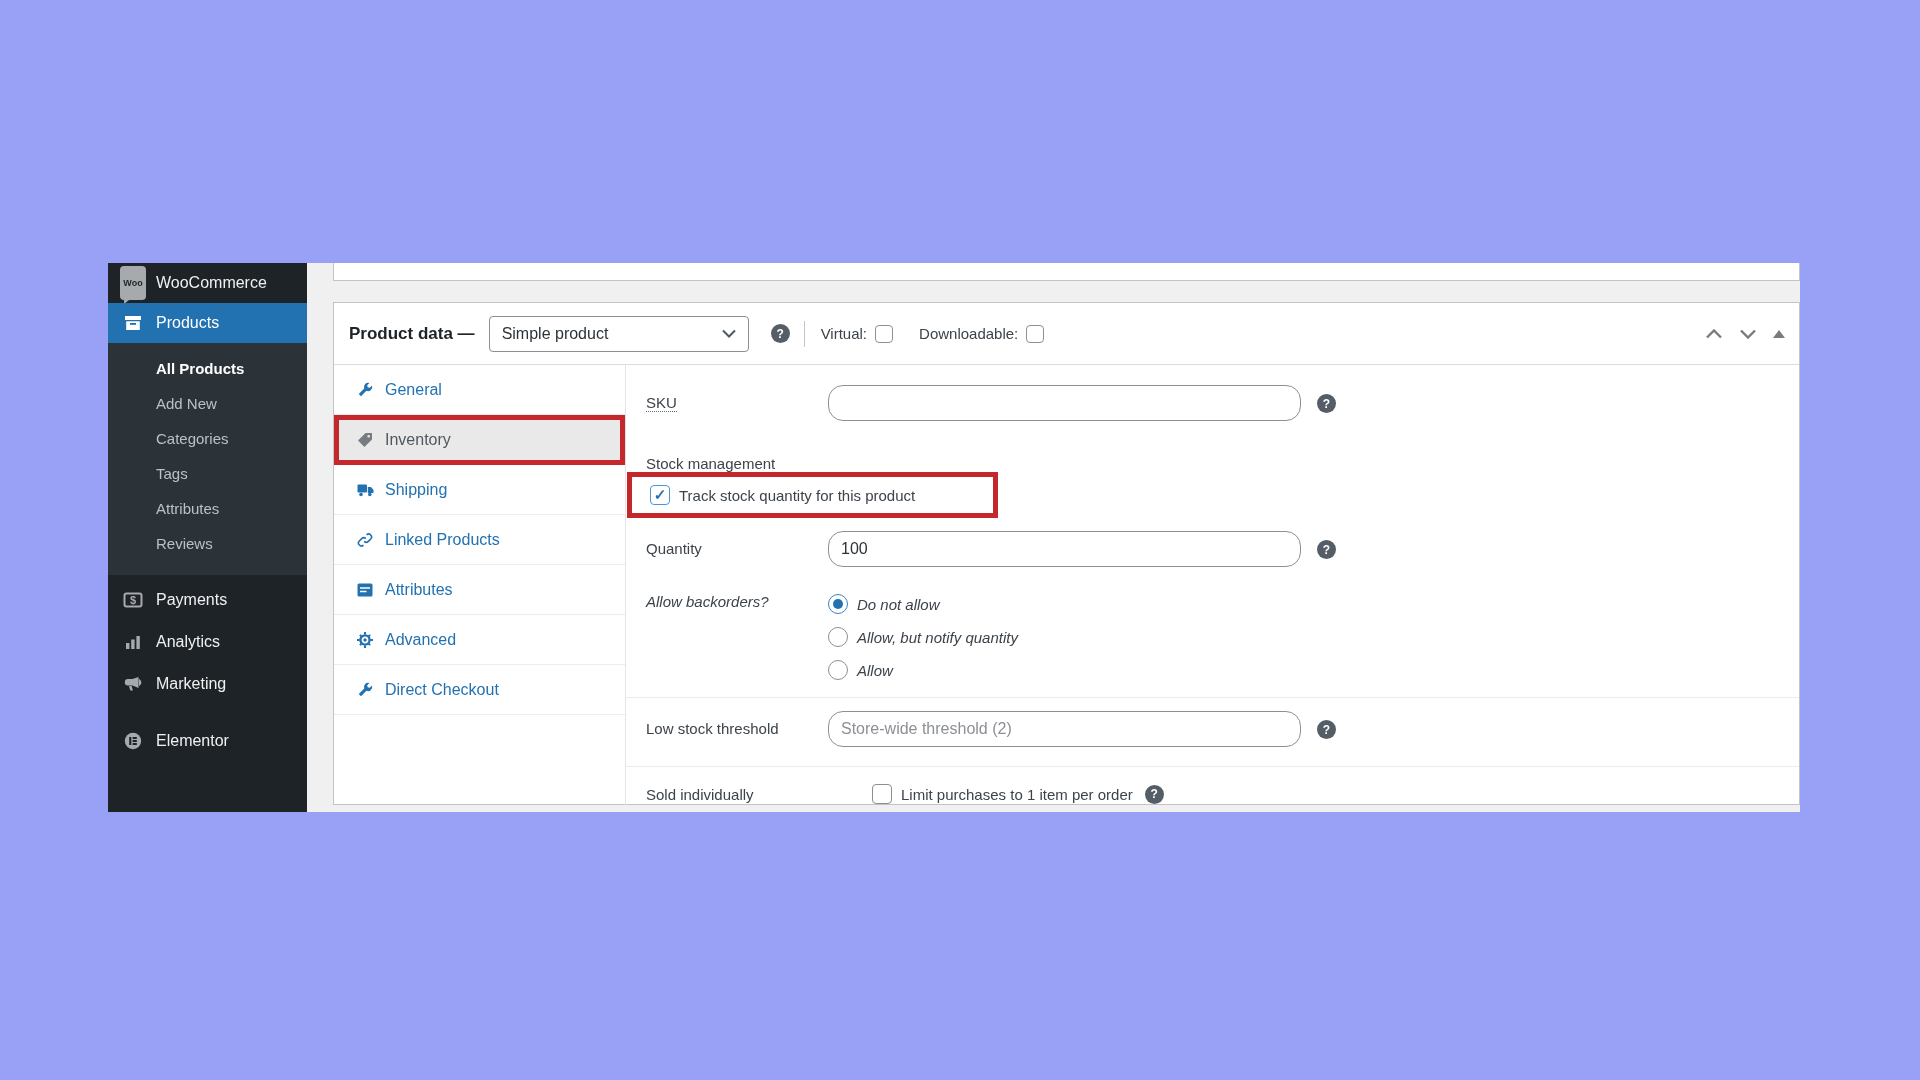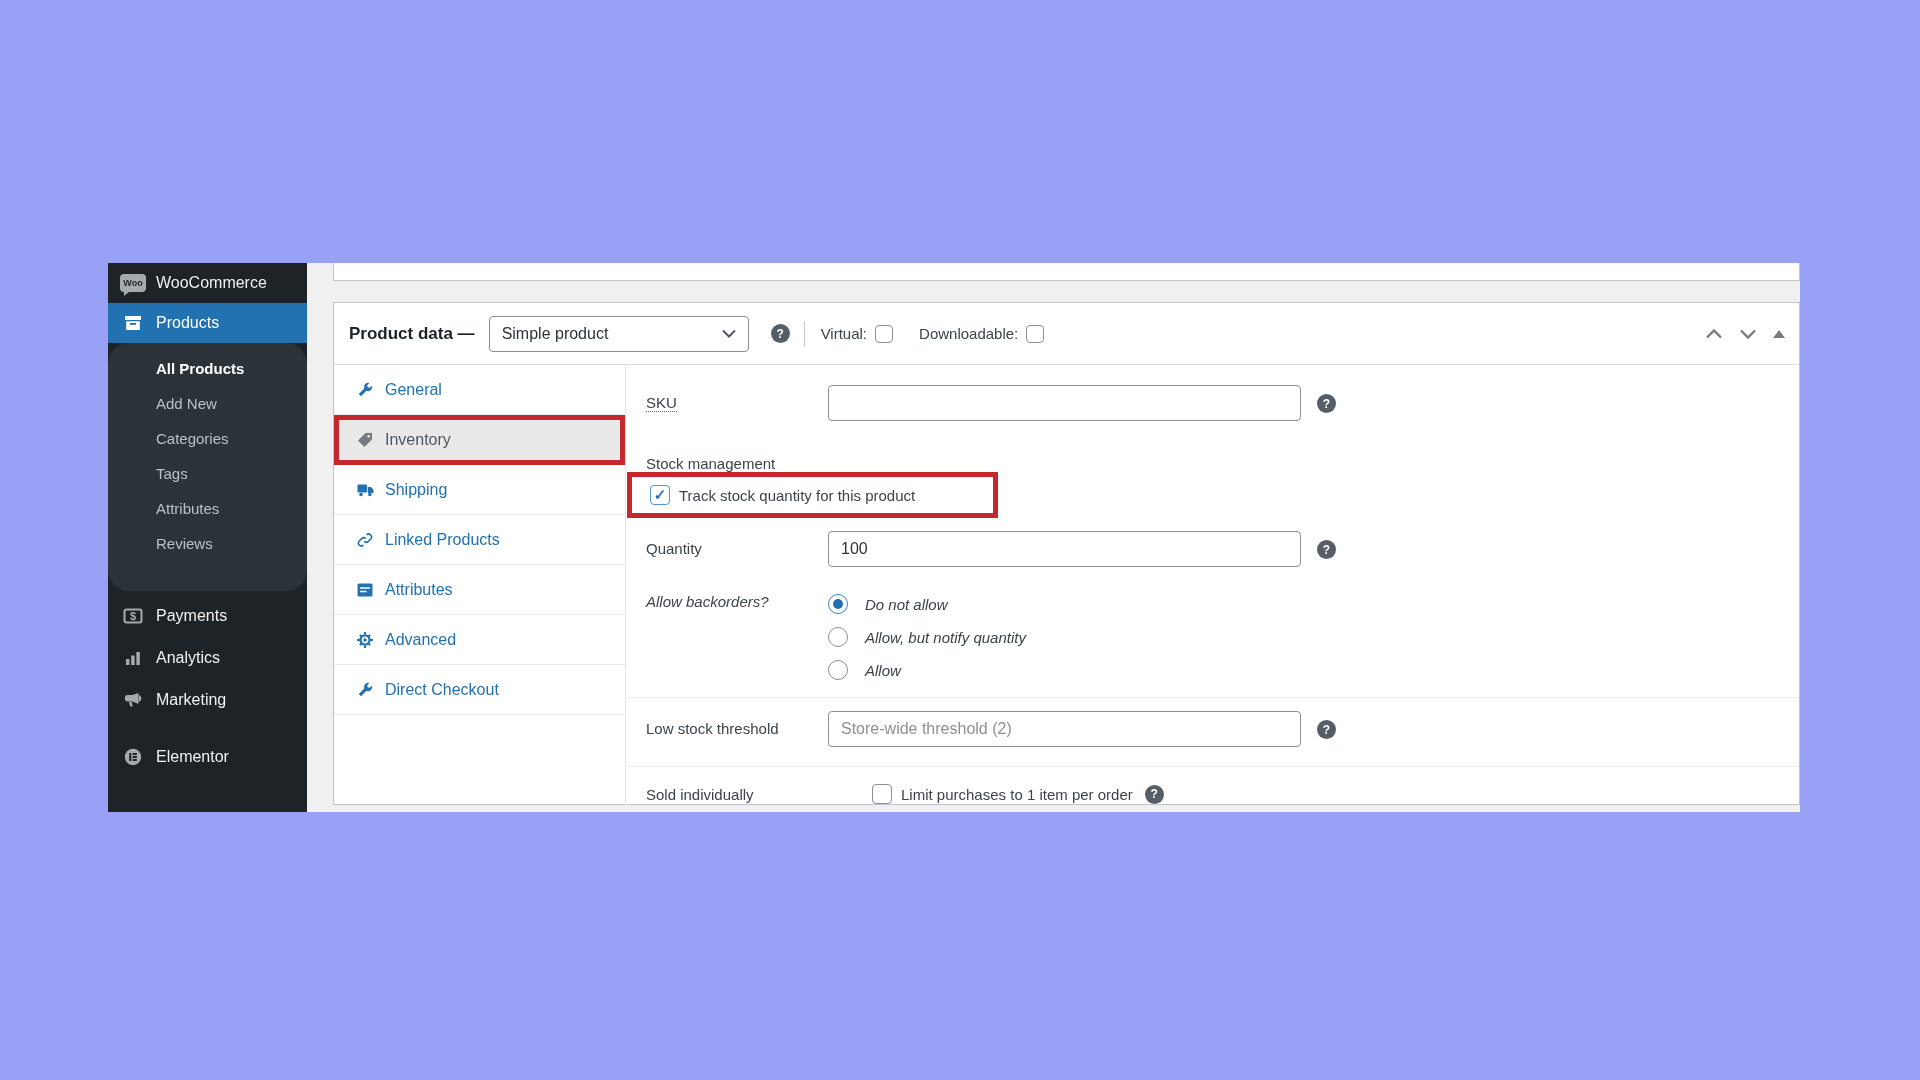--- a/index.html
+++ b/index.html
@@ -5,29 +5,29 @@
   * { margin:0; padding:0; box-sizing:border-box; }
   html,body { width:1920px; height:1080px; overflow:hidden; }
   body { background:#98a1f6; font-family:"Liberation Sans", sans-serif; }
 
   .shot { position:absolute; left:108px; top:263px; width:1692px; height:549px; }
 
   
   .sidebar { position:absolute; left:0; top:0; width:199px; height:549px; background:#1d2327; color:#f0f0f1; }
   .side-item { display:flex; align-items:center; height:40px; padding-left:12px; font-size:16px; cursor:pointer; }
   .side-item .ico { width:26px; display:flex; justify-content:center; margin-right:10px; color:#a7aaad; flex-shrink:0; }
-  .woo-badge { width:28px; height:18px; background:#a7aaad; border-radius:4px; color:#1d2327; font-size:9px; font-weight:bold;
+  .woo-badge { width:28px; height:34px; background:#a7aaad; border-radius:4px; color:#1d2327; font-size:9px; font-weight:bold;
                display:flex; align-items:center; justify-content:center; position:relative; }
   .woo-badge::after { content:""; position:absolute; left:4px; bottom:-4px; border-left:5px solid #a7aaad;
                border-bottom:4px solid transparent; }
   .products-item { background:#2271b1; color:#fff; position:relative; }
   .products-item .ico { color:#fff; }
   .products-item::after { content:""; position:absolute; right:-9px; top:50%; margin-top:-10px;
                border-left:9px solid #2271b1; border-top:10px solid transparent; border-bottom:10px solid transparent; }
-  .submenu { background:#2c3338; padding:8px 0 30px 0;border-radius:21px; }
+  .submenu { background:#2c3338; padding:8px 0 14px 0; }
   .submenu .sub-item { display:flex; align-items:center; height:35px; padding-left:48px; font-size:15px; color:#bcc0c4; cursor:pointer; }
   .submenu .sub-item.current { color:#fff; font-weight:bold; }
   .main-group { margin-top:4px; }
   .main-item { height:42px; }
   .gap-before { margin-top:15px; }
 
   
   .content { position:absolute; left:199px; top:0; width:1493px; height:549px; background:#f0f0f1; }
   .prev-strip { position:absolute; left:26px; top:0; width:1467px; height:18px; background:#fff;
                 border:1px solid #c3c4c7; border-top:none; }
@@ -57,36 +57,36 @@
   .tab { height:50px; display:flex; align-items:center; padding-left:22px; border-bottom:1px solid #ececec;
          font-size:16px; color:#2271b1; cursor:pointer; }
   .tab .t-ico { width:18px; display:flex; justify-content:center; margin-right:11px; color:#2271b1; flex-shrink:0; }
   .tab.active { background:#e9e9e9; color:#50575e; border:5px solid #c5282c; padding-left:17px; }
   .tab.active .t-ico { color:#787c82; }
 
   .form-col { flex:1; position:relative; }
   .row { display:flex; align-items:flex-start; padding-left:20px; }
   .row-label { width:182px; flex-shrink:0; font-size:15px; color:#3c434a; padding-top:9px; }
   .row-label .dotted { border-bottom:1px dotted #646970; cursor:help; }
-  .txt-input { width:473px; height:36px; border:1px solid #8c8f94; border-radius:4px; padding:0 12px;
+  .txt-input { width:473px; height:36px; border:1px solid #8c8f94; border-radius:15px; padding:0 12px;
                font-size:16px; color:#2c3338; font-family:"Liberation Sans", sans-serif; }
   .txt-input::placeholder { color:#8c8f94; opacity:1; }
   .row-help { margin-left:16px; margin-top:9px; }
 
   .row-sku { margin-top:20px; }
   .row-stock { margin-top:17px;flex-direction:column; }
   .red-box { display:inline-flex; align-items:center; border:5px solid #c5282c; padding:8px 78px 8px 18px; margin-left:-19px; background:#fff; }
   .cbx-checked { width:20px; height:20px; border:1px solid #4f94d4; border-radius:4px; background:#fff; color:#2271b1;
                  display:inline-flex; align-items:center; justify-content:center; font-size:15px; font-weight:bold; cursor:pointer; flex-shrink:0; }
   .cbx-checked::after { content:"\2713"; }
   .cbx-label { font-size:15px; color:#3c434a; margin-left:9px; }
   .row-qty { margin-top:13px; }
   .row-back { margin-top:25px;font-style:italic; }
   .radio-list { display:flex; flex-direction:column; gap:13px; padding-top:2px; }
-  .radio-opt { display:flex; align-items:center; cursor:pointer;gap:8px; }
+  .radio-opt { display:flex; align-items:center; cursor:pointer; }
   .radio { width:20px; height:20px; border:1px solid #8c8f94; border-radius:50%; background:#fff; flex-shrink:0; position:relative; }
   .radio.sel { border-color:#3582c4; }
   .radio.sel::after { content:""; position:absolute; left:4px; top:4px; width:10px; height:10px; border-radius:50%; background:#2271b1; }
   .radio-lbl { font-size:15px; color:#3c434a; margin-left:9px; }
   .group-divider { border-top:1px solid #ececec; margin-top:17px; }
   .row-threshold { margin-top:13px; }
   .group-divider2 { border-top:1px solid #ececec; margin-top:19px; }
   .row-sold { margin-top:17px; align-items:center; }
   .row-sold .row-label { padding-top:0; }
   .sold-wrap { display:flex; align-items:center;padding-left:44px; }

